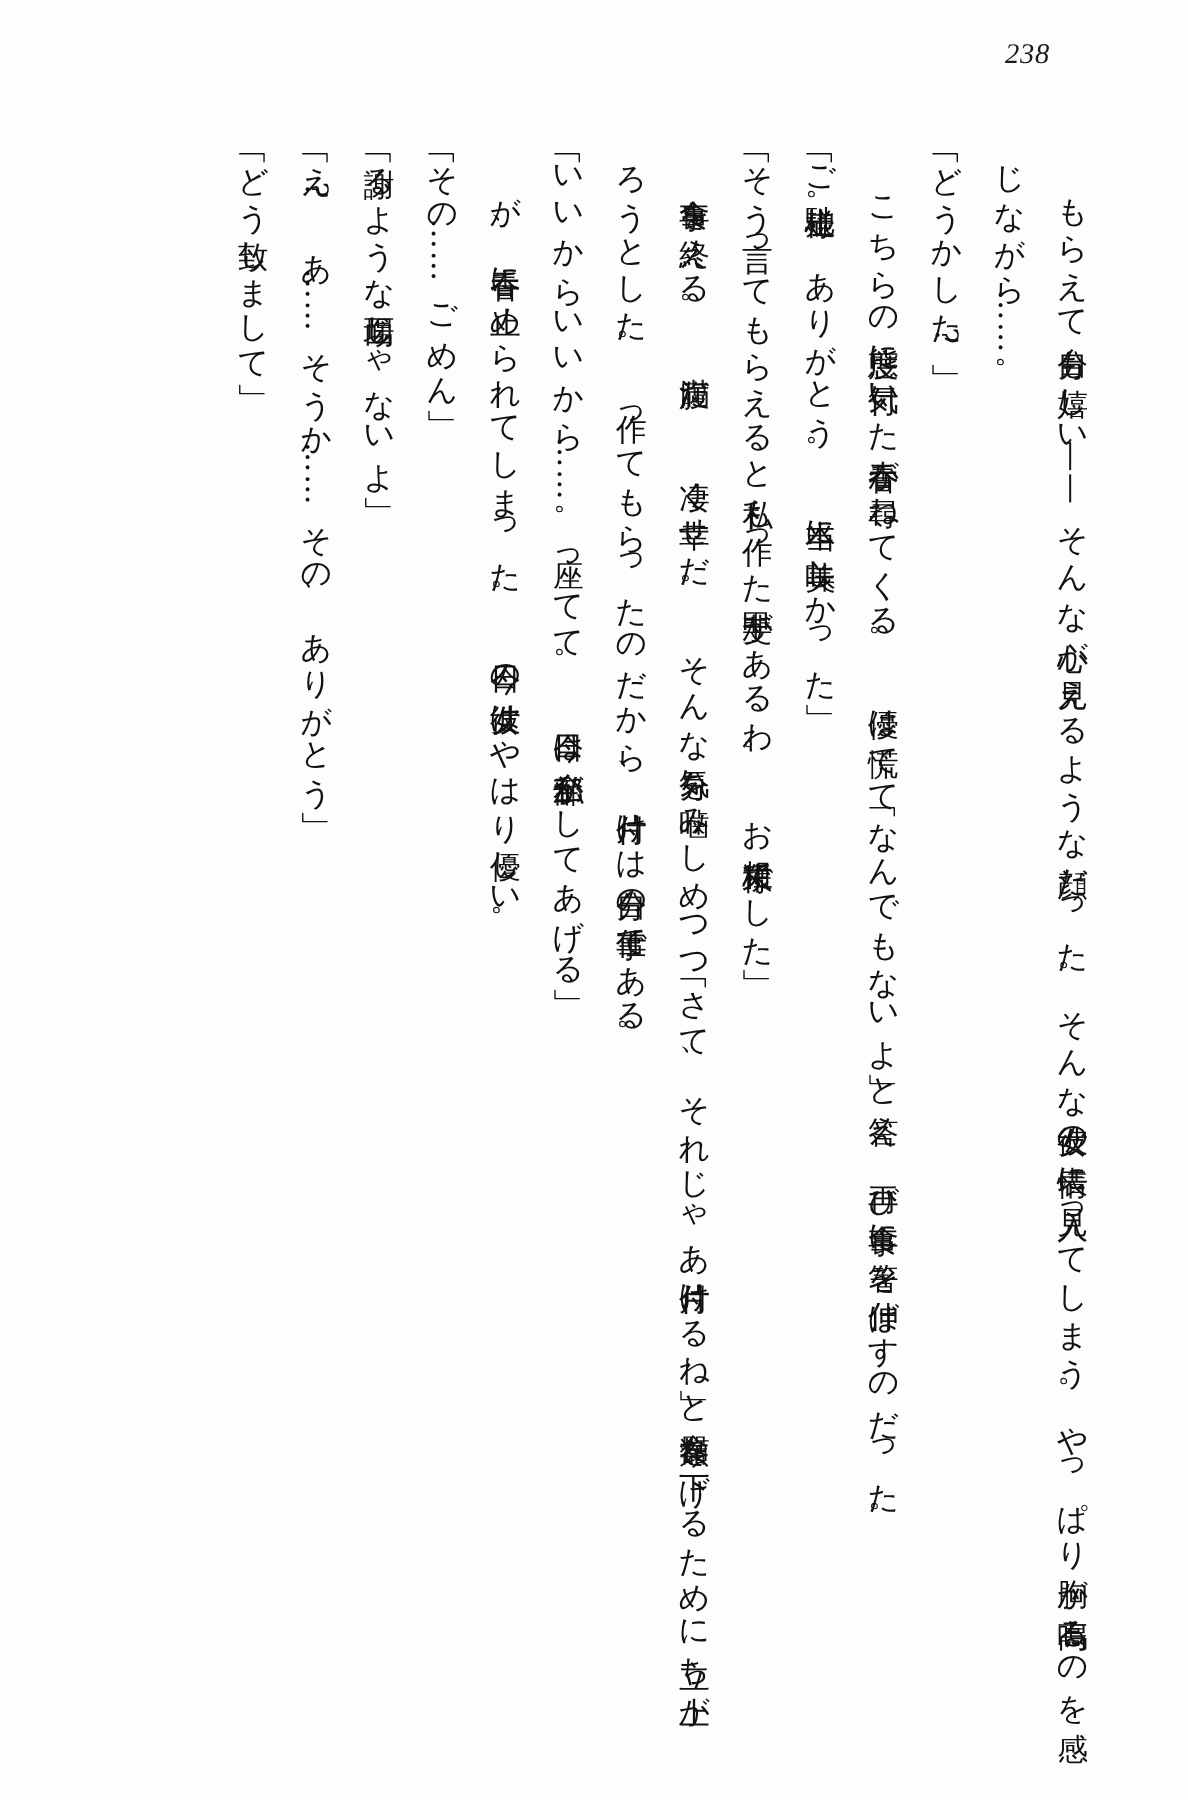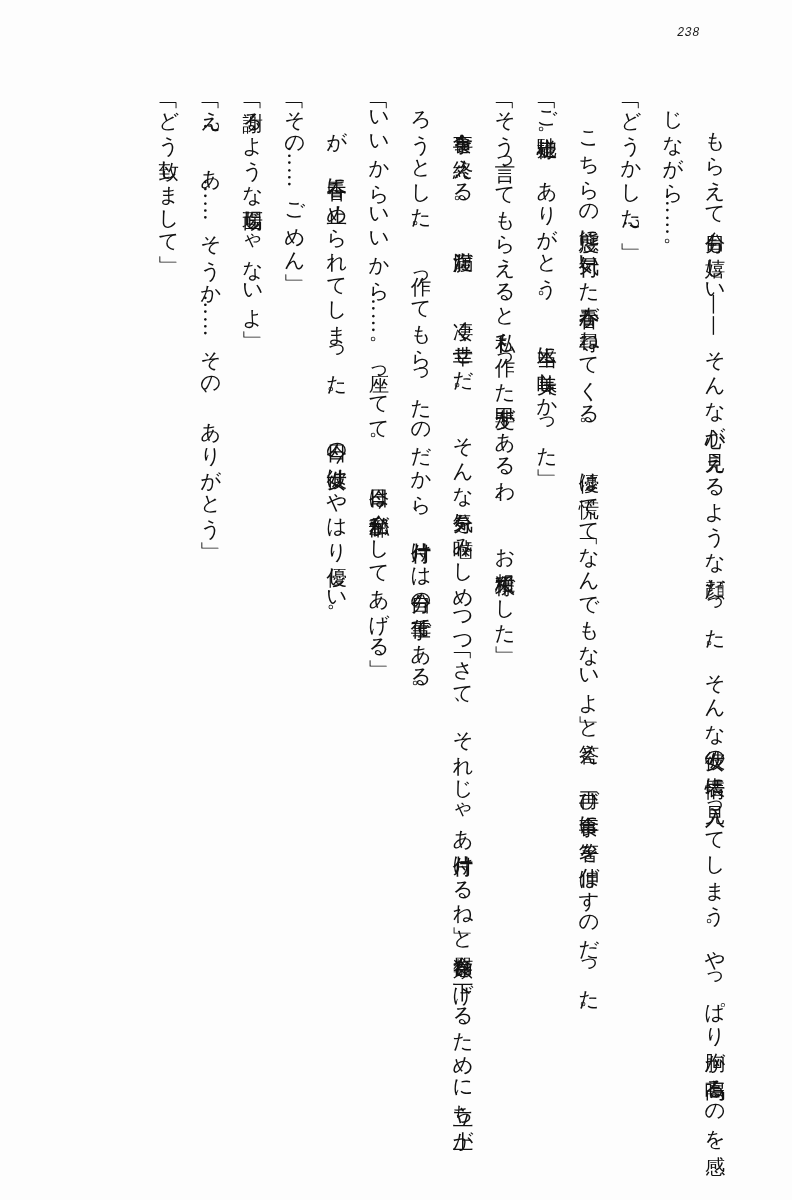--- a/index.html
+++ b/index.html
@@ -13,23 +13,23 @@
     height: 1200px;
     background: #fdfdfd;
     overflow: hidden;
     font-family: "DejaVu Serif", "Liberation Serif", serif;
     color: #111111;
   }
   .page-number {
     position: absolute;
     top: 26px;
     right: 92px;
-    font-family: Liberation Mono, monospace;
+    font-family: Liberation Serif, serif;
     font-style: italic;
-    font-size: 12px;
+    font-size: 19px;
     letter-spacing: 0.5px;
     color: #1a1a1a;
   }
   .text-body {
     position: absolute;
     top: 96px;
     right: 56px;
     left: 56px;
     bottom: 60px;
     writing-mode: vertical-rl;

